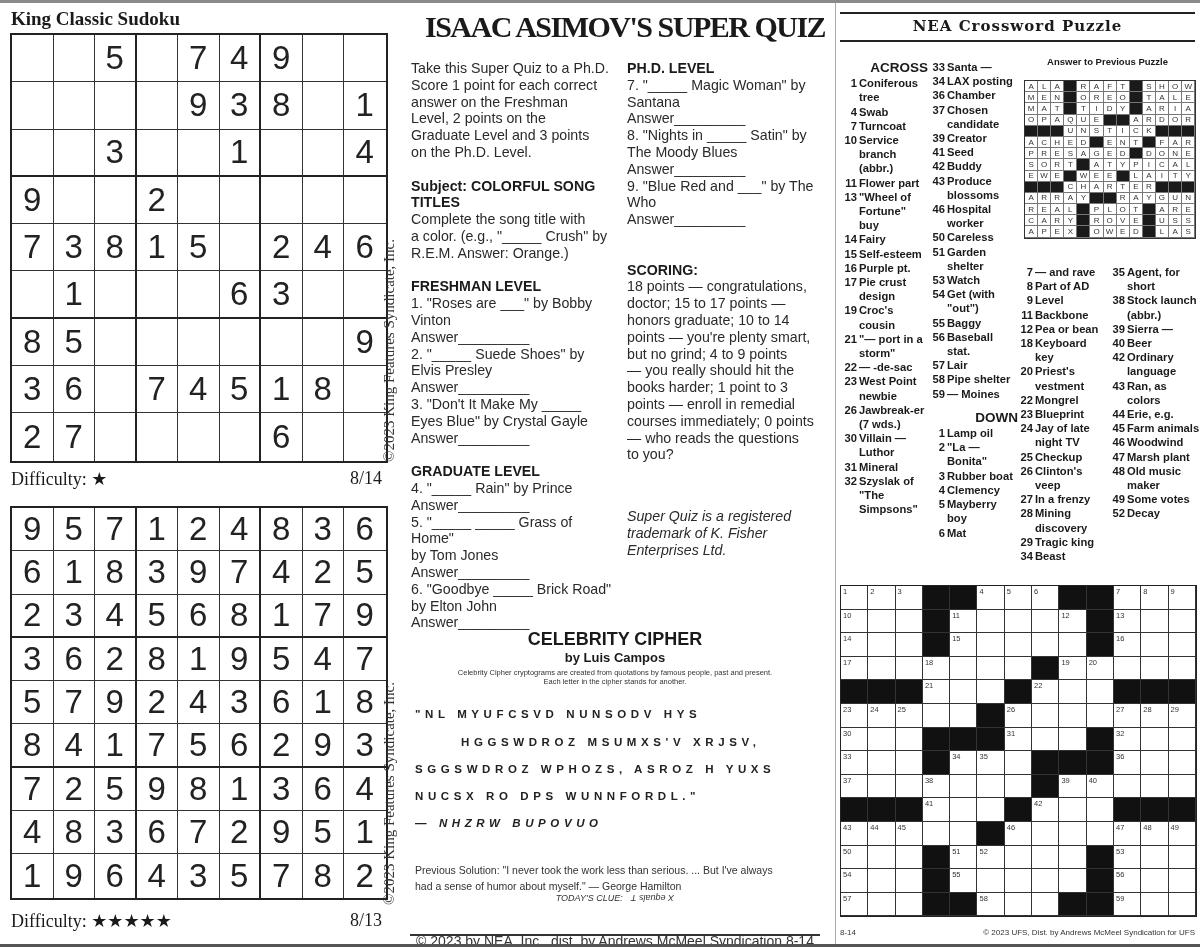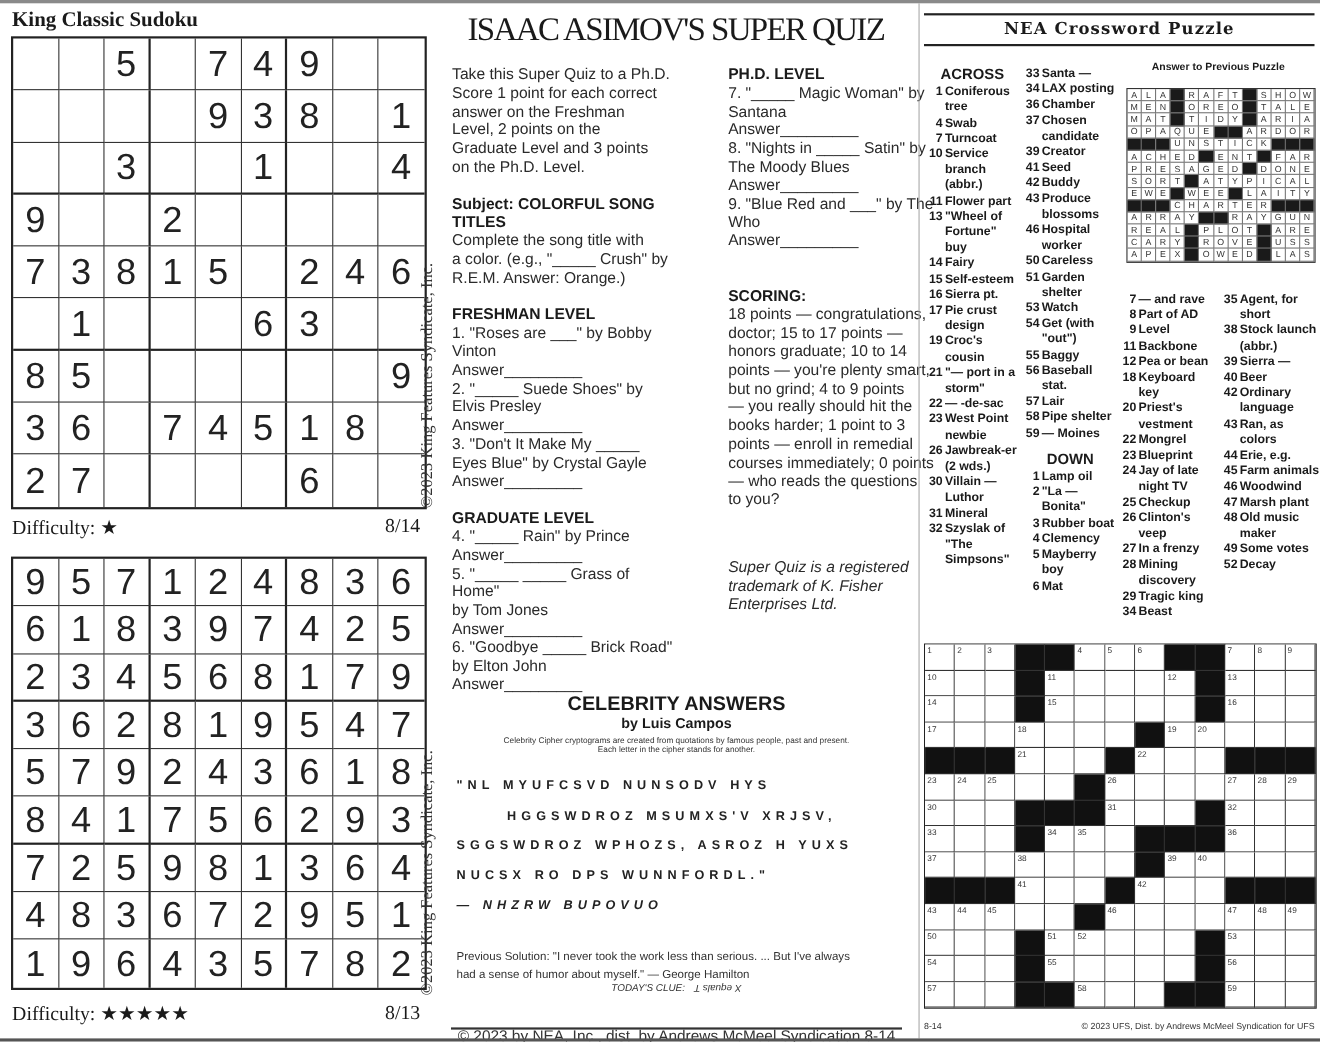--- a/index.html
+++ b/index.html
@@ -12,42 +12,42 @@
   .sgrid .c.br { border-right: 2.5px solid #222; }
   .sgrid .c.bb { border-bottom: 2.5px solid #222; }
   .sgrid .c.lastc { border-right: none; }
   .sgrid .c.lastr { border-bottom: none; }
   .sgrid2 { grid-template-rows: repeat(9, 43.3px); }
   .difficulty { position: absolute; left: 11px; font-family: "Liberation Serif", serif; font-size: 18px; }
   .sdate { position: absolute; left: 340px; width: 42px; text-align: right; font-family: "Liberation Serif", serif; font-size: 18px; }
   .vcopy { position: absolute; font-family: "Liberation Serif", serif; font-size: 15px; color: #333; transform: rotate(-90deg); transform-origin: left top; white-space: nowrap; }
 
   
-  .quiz-title { position: absolute; left: 425px; top: 10px; font-family: "Liberation Serif", serif; font-weight: normal; font-size: 30px; letter-spacing: -1.5px; color: #1a1a1a; }
+  .quiz-title { position: absolute; left: 425px; top: 10px; font-family: "Liberation Serif", serif; font-weight: bold; font-size: 30px; letter-spacing: -1.5px; color: #1a1a1a; }
   .qcol { position: absolute; font-size: 14.2px; line-height: 16.8px; color: #2a2a2a; }
   .qcol .h { font-weight: bold; color: #1a1a1a; }
   .qcol .gap { height: 16.8px; }
   .qcol .it { font-style: italic; margin-top: 28px; }
 
   
   .cipher-title { position: absolute; left: 405px; width: 420px; top: 629px; text-align: center; font-weight: bold; font-size: 18px; }
   .cipher-by { position: absolute; left: 405px; width: 420px; top: 650px; text-align: center; font-weight: bold; font-size: 13px; }
   .cipher-desc { position: absolute; left: 425px; width: 380px; top: 668px; text-align: center; font-size: 7.5px; line-height: 9px; color: #333; }
   .cipher-line { position: absolute; left: 415px; font-weight: bold; font-size: 11.5px; letter-spacing: 4.6px; color: #222; white-space: nowrap; }
   .prev-sol { position: absolute; left: 415px; width: 410px; top: 862px; font-size: 10.5px; line-height: 16px; color: #333; }
   .clue { position: absolute; left: 405px; width: 420px; top: 893px; text-align: center; font-size: 9px; font-style: italic; color: #333; }
   .cipher-copy { position: absolute; left: 405px; width: 420px; top: 913px; text-align: center; font-size: 14px; color: #333; margin-top: 20px; }
   .cipher-rule { position: absolute; left: 410px; top: 934px; width: 410px; height: 2px; background: #333; }
 
   
   .xw-frame { position: absolute; left: 835px; top: 3px; width: 365px; height: 941px; border-left: 1px solid #aaa; }
   .xw-rule { position: absolute; left: 840px; width: 355px; height: 2px; background: #222; }
   .xw-title { position: absolute; left: 840px; width: 355px; top: 17px; text-align: center; font-family: "DejaVu Serif", serif; font-weight: bold; font-size: 15px; letter-spacing: 1px; }
   .clues { position: absolute; font-weight: bold; font-size: 11.2px; line-height: 14.2px; color: #1a1a1a; }
-  .clues .hd { font-size: 13.5px; text-align: center; padding: 2px 0 1px 0; }
+  .clues .hd { font-size: 13.5px; text-align: right; padding: 2px 0 1px 0; }
   .clue-row { display: flex; }
   .clue-row .n { width: 17px; text-align: right; margin-right: 2px; flex: none; }
   .clue-row .t { flex: 1; }
   .prev-title { position: absolute; left: 1015px; width: 185px; top: 56px; text-align: center; font-weight: bold; font-size: 9.5px; }
   .pgrid { position: absolute; left: 1024px; top: 80px; display: grid; grid-template-columns: repeat(15, 11.4px); grid-template-rows: repeat(14, 11.2px); border: 1px solid #333; }
   .pgrid .pc { border-right: 0.5px solid #777; border-bottom: 0.5px solid #777; font-size: 8px; display: flex; align-items: center; justify-content: center; color: #333; }
   .pgrid .pc.blk { background: #1a1a1a; }
   .xgrid { position: absolute; left: 840px; top: 585px; display: grid; grid-template-columns: repeat(13, 27.3px); grid-template-rows: repeat(14, 23.6px); border: 1.5px solid #222; }
   .xgrid .xc { border-right: 1px solid #333; border-bottom: 1px solid #333; position: relative; background: #fff; }
   .xgrid .xc.blk { background: #111; }
@@ -276,21 +276,21 @@
       <div>Answer_________</div>
       <div>5. "_____ _____ Grass of Home"</div>
       <div>by Tom Jones</div>
       <div>Answer_________</div>
       <div>6. "Goodbye _____ Brick Road"</div>
       <div>by Elton John</div>
       <div>Answer_________</div>
     </div>
 </div>
 
-<div class="qcol" style="left:662px; top:60px; width:205px;">
+<div class="qcol" style="left:627px; top:60px; width:205px;">
   <div class="h">PH.D. LEVEL</div>
   <div id="q-phd">
       <div>7. "_____ Magic Woman" by</div>
       <div>Santana</div>
       <div>Answer_________</div>
       <div>8. "Nights in _____ Satin" by</div>
       <div>The Moody Blues</div>
       <div>Answer_________</div>
       <div>9. "Blue Red and ___" by The</div>
       <div>Who</div>
@@ -313,21 +313,21 @@
       <div>to you?</div>
     </div>
   <div class="gap"></div>
   <div id="q-tm" class="it">
       <div>Super Quiz is a registered</div>
       <div>trademark of K. Fisher</div>
       <div>Enterprises Ltd.</div>
     </div>
 </div>
 
-<div class="cipher-title">CELEBRITY ANSWERS</div>
+<div class="cipher-title">CELEBRITY CIPHER</div>
 <div class="cipher-by">by Luis Campos</div>
 <div class="cipher-desc" id="cipher-desc">
     <div>Celebrity Cipher cryptograms are created from quotations by famous people, past and present.</div>
     <div>Each letter in the cipher stands for another.</div>
   </div>
 <div class="cipher-line" style="top:708px;">"NL MYUFCSVD NUNSODV HYS</div>
 <div class="cipher-line" style="top:736px;margin-left:46px;">HGGSWDROZ MSUMXS'V XRJSV,</div>
 <div class="cipher-line" style="top:763px;">SGGSWDROZ WPHOZS, ASROZ H YUXS</div>
 <div class="cipher-line" style="top:790px;">NUCSX RO DPS WUNNFORDL."</div>
 <div class="cipher-line" style="top:817px;font-style:italic;">— NHZRW BUPOVUO</div>
@@ -377,21 +377,21 @@
       <div class="clue-row">
         <span class="n">14</span>
         <span class="t">Fairy</span>
       </div>
       <div class="clue-row">
         <span class="n">15</span>
         <span class="t">Self-esteem</span>
       </div>
       <div class="clue-row">
         <span class="n">16</span>
-        <span class="t">Sierra pt.</span>
+        <span class="t">Purple pt.</span>
       </div>
       <div class="clue-row">
         <span class="n">17</span>
         <span class="t">Pie crust design</span>
       </div>
       <div class="clue-row">
         <span class="n">19</span>
         <span class="t">Croc's cousin</span>
       </div>
       <div class="clue-row">
@@ -401,21 +401,21 @@
       <div class="clue-row">
         <span class="n">22</span>
         <span class="t">— -de-sac</span>
       </div>
       <div class="clue-row">
         <span class="n">23</span>
         <span class="t">West Point newbie</span>
       </div>
       <div class="clue-row">
         <span class="n">26</span>
-        <span class="t">Jawbreak-er (2 wds.)</span>
+        <span class="t">Jawbreak-er (7 wds.)</span>
       </div>
       <div class="clue-row">
         <span class="n">30</span>
         <span class="t">Villain — Luthor</span>
       </div>
       <div class="clue-row">
         <span class="n">31</span>
         <span class="t">Mineral</span>
       </div>
       <div class="clue-row">

